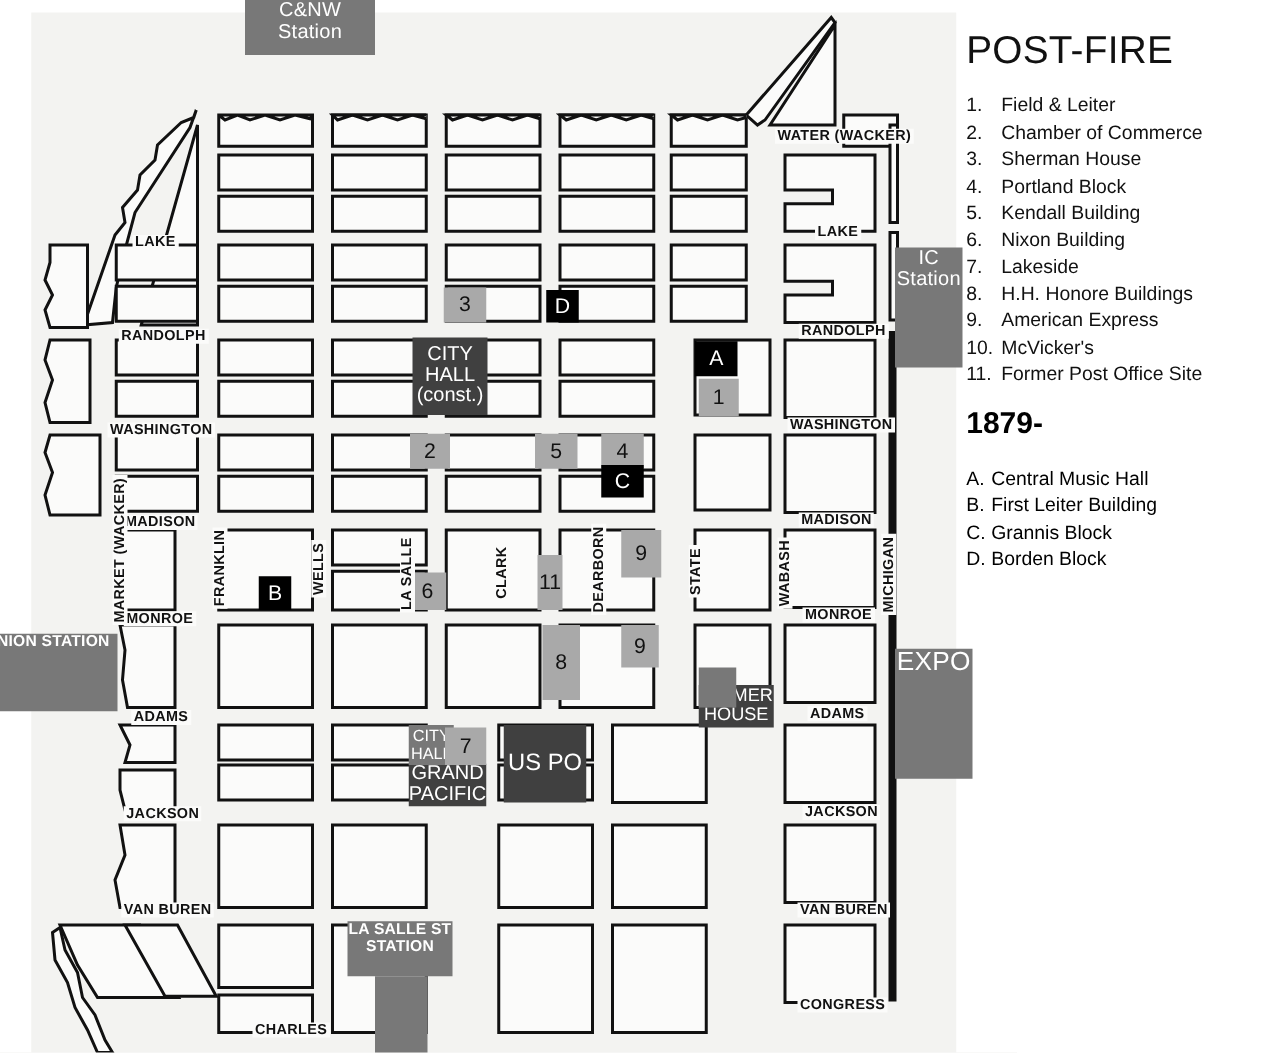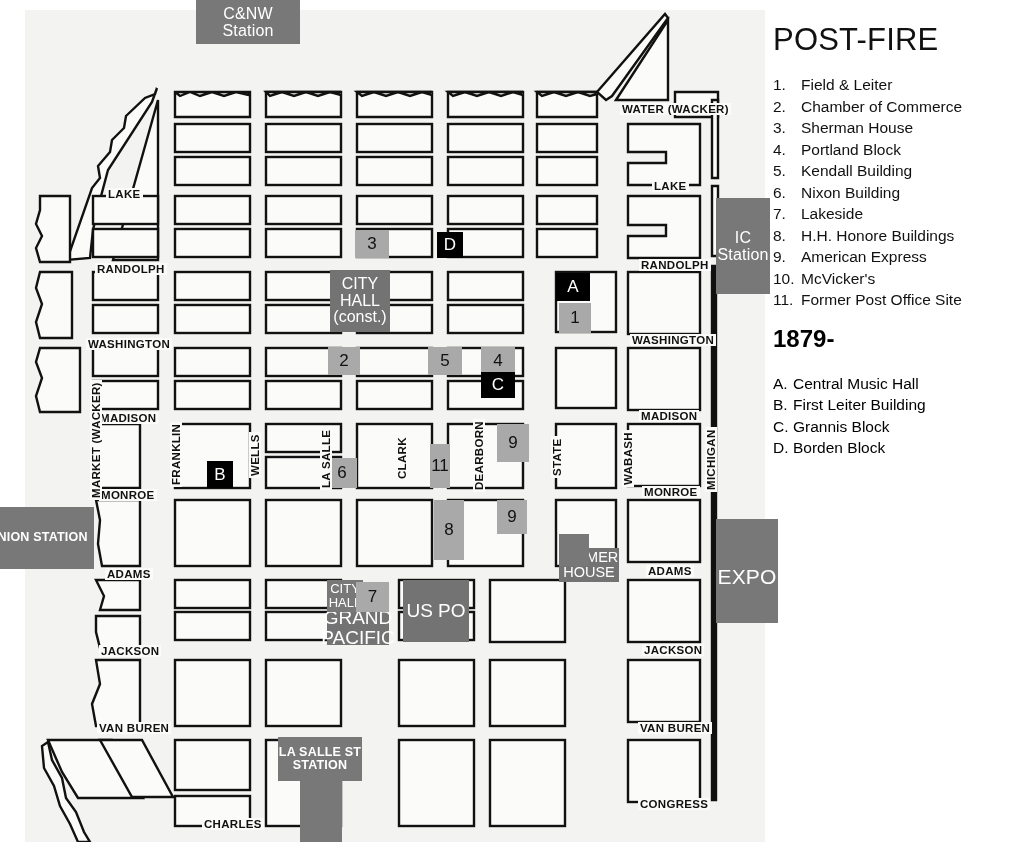--- a/index.html
+++ b/index.html
@@ -18,28 +18,28 @@
     background:#f3f3f1;
   }
 
   svg.mapsvg{position:absolute;left:0;top:0;width:1029px;height:842px;}
 
   
   .stationbox{
     position:absolute;
     background:#787878;
     color:#ffffff;
-    display:flex;align-items:center;justify-content:center;
+    display:flex;justify-content:center;
     text-align:center;
     line-height:1.08;
     font-family:"Liberation Sans", sans-serif;
     letter-spacing:.2px;
   }
   .landmark-dark{
-    position:absolute;background:#737373;color:#fff;
+    position:absolute;background:#404040;color:#fff;
     display:flex;align-items:center;justify-content:center;text-align:center;
     line-height:1.05;
   }
   .landmark-mid{
     position:absolute;background:#a9a9a9;color:#1a1a1a;
     display:flex;align-items:center;justify-content:center;text-align:center;
     line-height:1.05;
   }
 
   
@@ -231,21 +231,21 @@
   <div class="stationbox" style="left:716px;top:198px;width:54px;height:96px;font-size:16px;">
     <span style="white-space:pre-line;">IC
 Station</span>
   </div>
 
   <div class="stationbox" style="left:-18px;top:507px;width:112px;height:62px;font-size:12.5px;font-weight:bold;">
     <span style="white-space:pre-line;">UNION STATION</span>
   </div>
 
   <div class="stationbox" style="left:716px;top:519px;width:62px;height:104px;font-size:21px;">
-    <span style="white-space:pre-line;margin-top:12px;">EXPO</span>
+    <span style="white-space:pre-line;">EXPO</span>
   </div>
 
   <div class="stationbox" style="left:278px;top:737px;width:84px;height:44px;font-size:12.5px;font-weight:bold;">
     <span style="white-space:pre-line;">LA SALLE ST
 STATION</span>
   </div>
   <div style="position:absolute;left:300px;top:781px;width:42px;height:61px;background:#787878;"></div>
 
   <div class="landmark-dark" style="left:330px;top:270px;width:60px;height:62px;font-size:16px;">
     <span style="white-space:pre-line;">CITY
@@ -256,21 +256,21 @@
   <div class="landmark-dark" style="left:559px;top:500px;width:60px;height:34px;font-size:14.5px;margin-top:48px;">
     <span style="white-space:pre-line;">PALMER
 HOUSE</span>
   </div>
   <div style="position:absolute;left:559px;top:534px;width:30px;height:32px;background:#787878;"></div>
 
   <div class="landmark-dark" style="left:403px;top:580px;width:66px;height:62px;font-size:19px;">
     <span style="white-space:pre-line;">US PO</span>
   </div>
 
-  <div class="landmark-dark" style="left:327px;top:611px;width:62px;height:34px;font-size:19px;">
+  <div class="landmark-dark" style="left:327px;top:611px;width:62px;height:34px;font-size:16px;">
     <span style="white-space:pre-line;">GRAND
 PACIFIC</span>
   </div>
 
   <div class="landmark-mid" style="left:327px;top:580px;width:36px;height:32px;font-size:13px;color:#fff;background:#787878;">
     <span style="white-space:pre-line;">CITY
 HALL</span>
   </div>
 
   <div class="numbox" style="left:559px;top:303px;width:32px;height:30px;">

